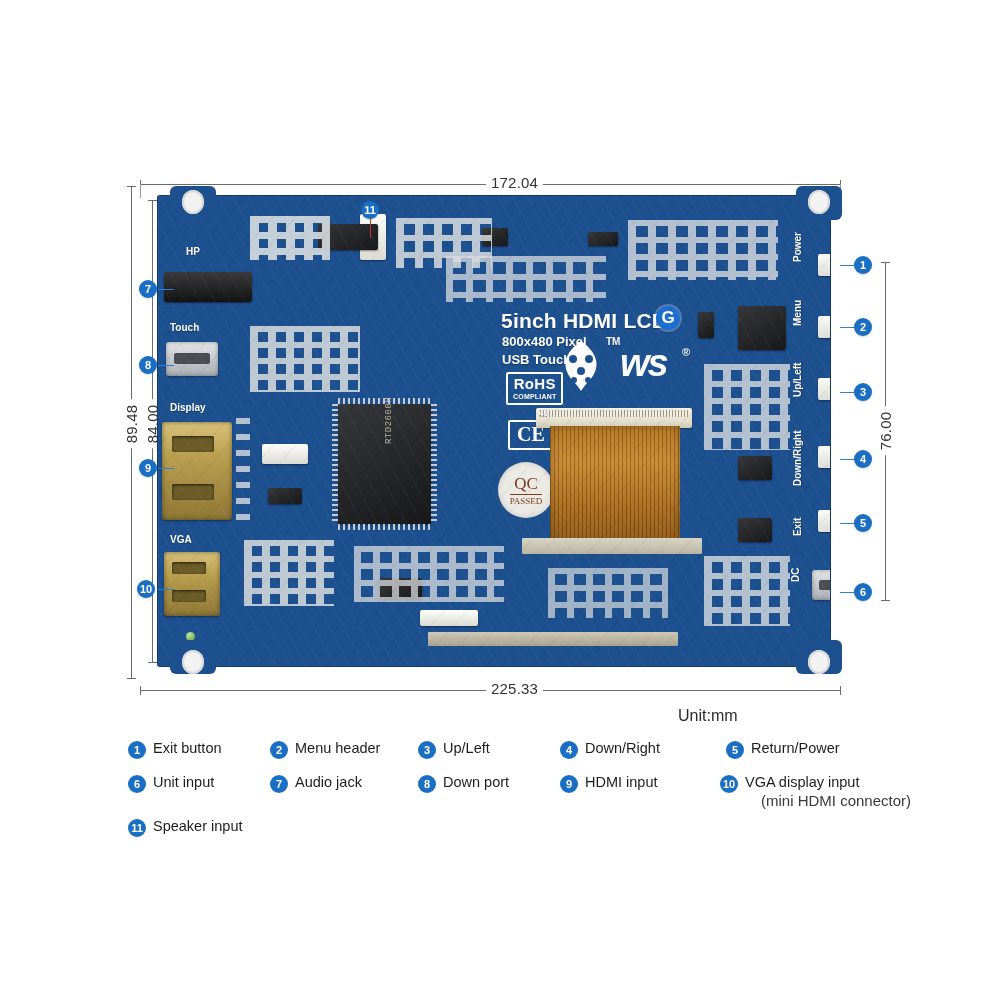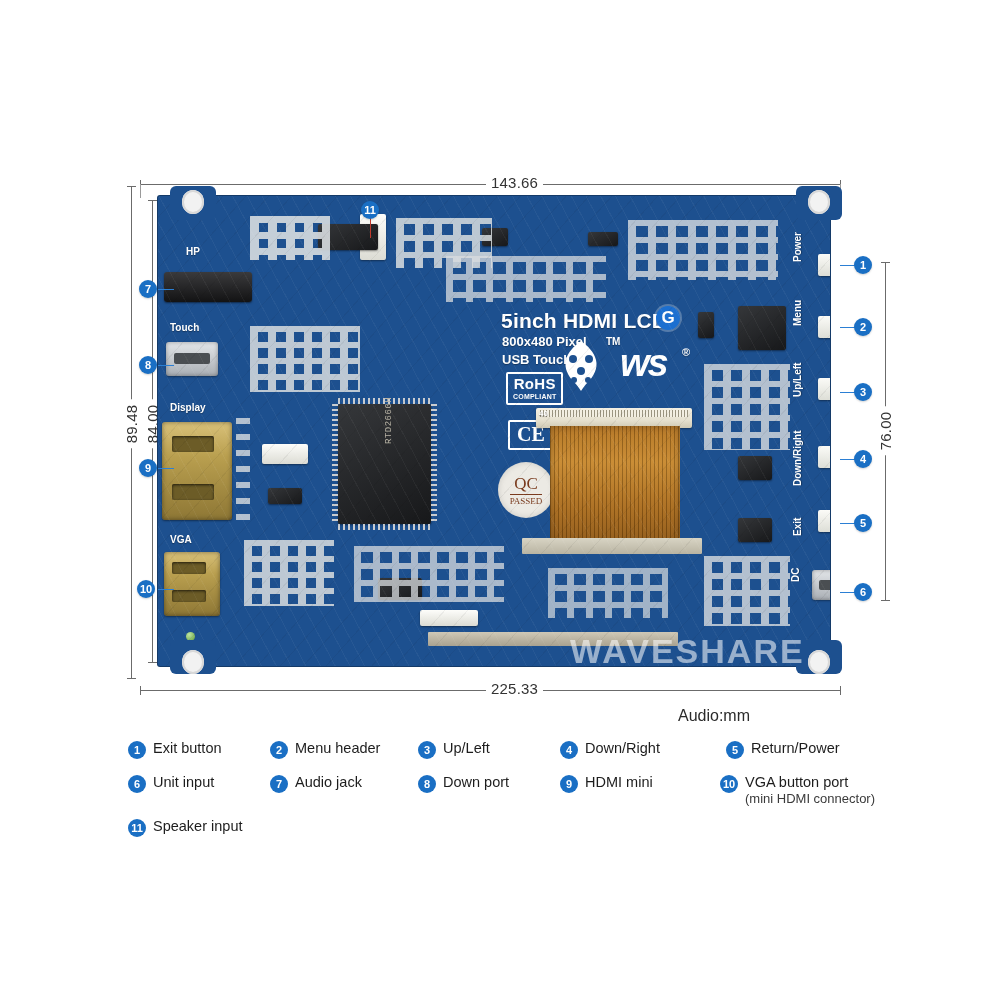--- a/index.html
+++ b/index.html
@@ -171,31 +171,31 @@
   
   #legend { position:absolute; left: 128px; top: 740px; width: 790px; }
   .lrow { position:relative; height: 34px; }
   .litem { position:absolute; display:flex; align-items:flex-start; gap:7px; }
   .lbadge {
     flex:0 0 auto; width:18px; height:18px; border-radius:50%;
     background:#1a6fc4; color:#fff; font-size:11px; font-weight:bold;
     display:flex; align-items:center; justify-content:center; margin-top:1px;
   }
   .ltext { font-size: 14.5px; color:#1d1d1d; line-height:1.15; white-space:nowrap; }
-  .ltext .sub { display:block; font-size: 13px; color:#3a3a3a; margin-top:1px; }
+  .ltext .sub { display:block; font-size: 15px; color:#3a3a3a; margin-top:1px;margin-left:16px; }
 </style>
 </head>
 <body>
 
 <div id="root">
 
   <div class="dimline h" style="left:140px; top:184px; width:700px;"></div>
   <div class="tick v" style="left:140px; top:180px;"></div>
   <div class="tick v" style="left:840px; top:180px;"></div>
-  <div class="dimtext" style="left:486px; top:174px;">143.66</div>
+  <div class="dimtext" style="left:486px; top:174px;">172.04</div>
 
   <div class="dimline h" style="left:168px; top:201px; width:650px;"></div>
   <div class="tick v" style="left:168px; top:197px;"></div>
   <div class="tick v" style="left:818px; top:197px;"></div>
   <div class="dimtext" style="left:486px; top:191px;">109.00</div>
 
   <div class="extline v" style="left:140px; top:184px; height:14px;"></div>
   <div class="extline v" style="left:840px; top:184px; height:14px;"></div>
 
   <div class="dimline v" style="left:131px; top:186px; height:492px;"></div>
@@ -365,21 +365,20 @@
 
   <div class="tab" style="left:170px; top:186px;"></div>
   <div class="hole" style="left:182px; top:190px;"></div>
   <div class="tab" style="left:796px; top:186px;"></div>
   <div class="hole" style="left:808px; top:190px;"></div>
   <div class="tab" style="left:170px; top:640px;"></div>
   <div class="hole" style="left:182px; top:650px;"></div>
   <div class="tab" style="left:796px; top:640px;"></div>
   <div class="hole" style="left:808px; top:650px;"></div>
 
-  <div id="watermark">WAVESHARE</div>
 
   <div class="leader" style="left:840px; top:265px; width:16px;"></div>
   <div class="badge" style="left:854px; top:256px;">1</div>
 
   <div class="leader" style="left:840px; top:327px; width:16px;"></div>
   <div class="badge" style="left:854px; top:318px;">2</div>
 
   <div class="leader" style="left:840px; top:392px; width:16px;"></div>
   <div class="badge" style="left:854px; top:383px;">3</div>
 
@@ -400,21 +399,21 @@
 
   <div class="leader" style="left:158px; top:468px; width:16px;"></div>
   <div class="badge" style="left:139px; top:459px;">9</div>
 
   <div class="leader" style="left:158px; top:589px; width:16px;"></div>
   <div class="badge" style="left:137px; top:580px;">10</div>
 
   <div class="leader v" style="left:370px; top:218px; height:20px;"></div>
   <div class="badge" style="left:361px; top:201px;">11</div>
 
-  <div id="unit">Audio:mm</div>
+  <div id="unit">Unit:mm</div>
 
   <div id="legend">
     <div class="lrow">
       <div class="litem" style="left:0px;">
         <div class="lbadge">1</div>
         <div class="ltext">Exit button</div>
       </div>
       <div class="litem" style="left:142px;">
         <div class="lbadge">2</div>
         <div class="ltext">Menu header</div>
@@ -441,26 +440,26 @@
       <div class="litem" style="left:142px;">
         <div class="lbadge">7</div>
         <div class="ltext">Audio jack</div>
       </div>
       <div class="litem" style="left:290px;">
         <div class="lbadge">8</div>
         <div class="ltext">Down port</div>
       </div>
       <div class="litem" style="left:432px;">
         <div class="lbadge">9</div>
-        <div class="ltext">HDMI mini</div>
+        <div class="ltext">HDMI input</div>
       </div>
       <div class="litem" style="left:592px;">
         <div class="lbadge">10</div>
         <div class="ltext">
-          <span>VGA button port</span>
+          <span>VGA display input</span>
           <span class="sub">(mini HDMI connector)</span>
         </div>
       </div>
     </div>
 
     <div class="lrow">
       <div class="litem" style="left:0px; top:10px;">
         <div class="lbadge">11</div>
         <div class="ltext">Speaker input</div>
       </div>

